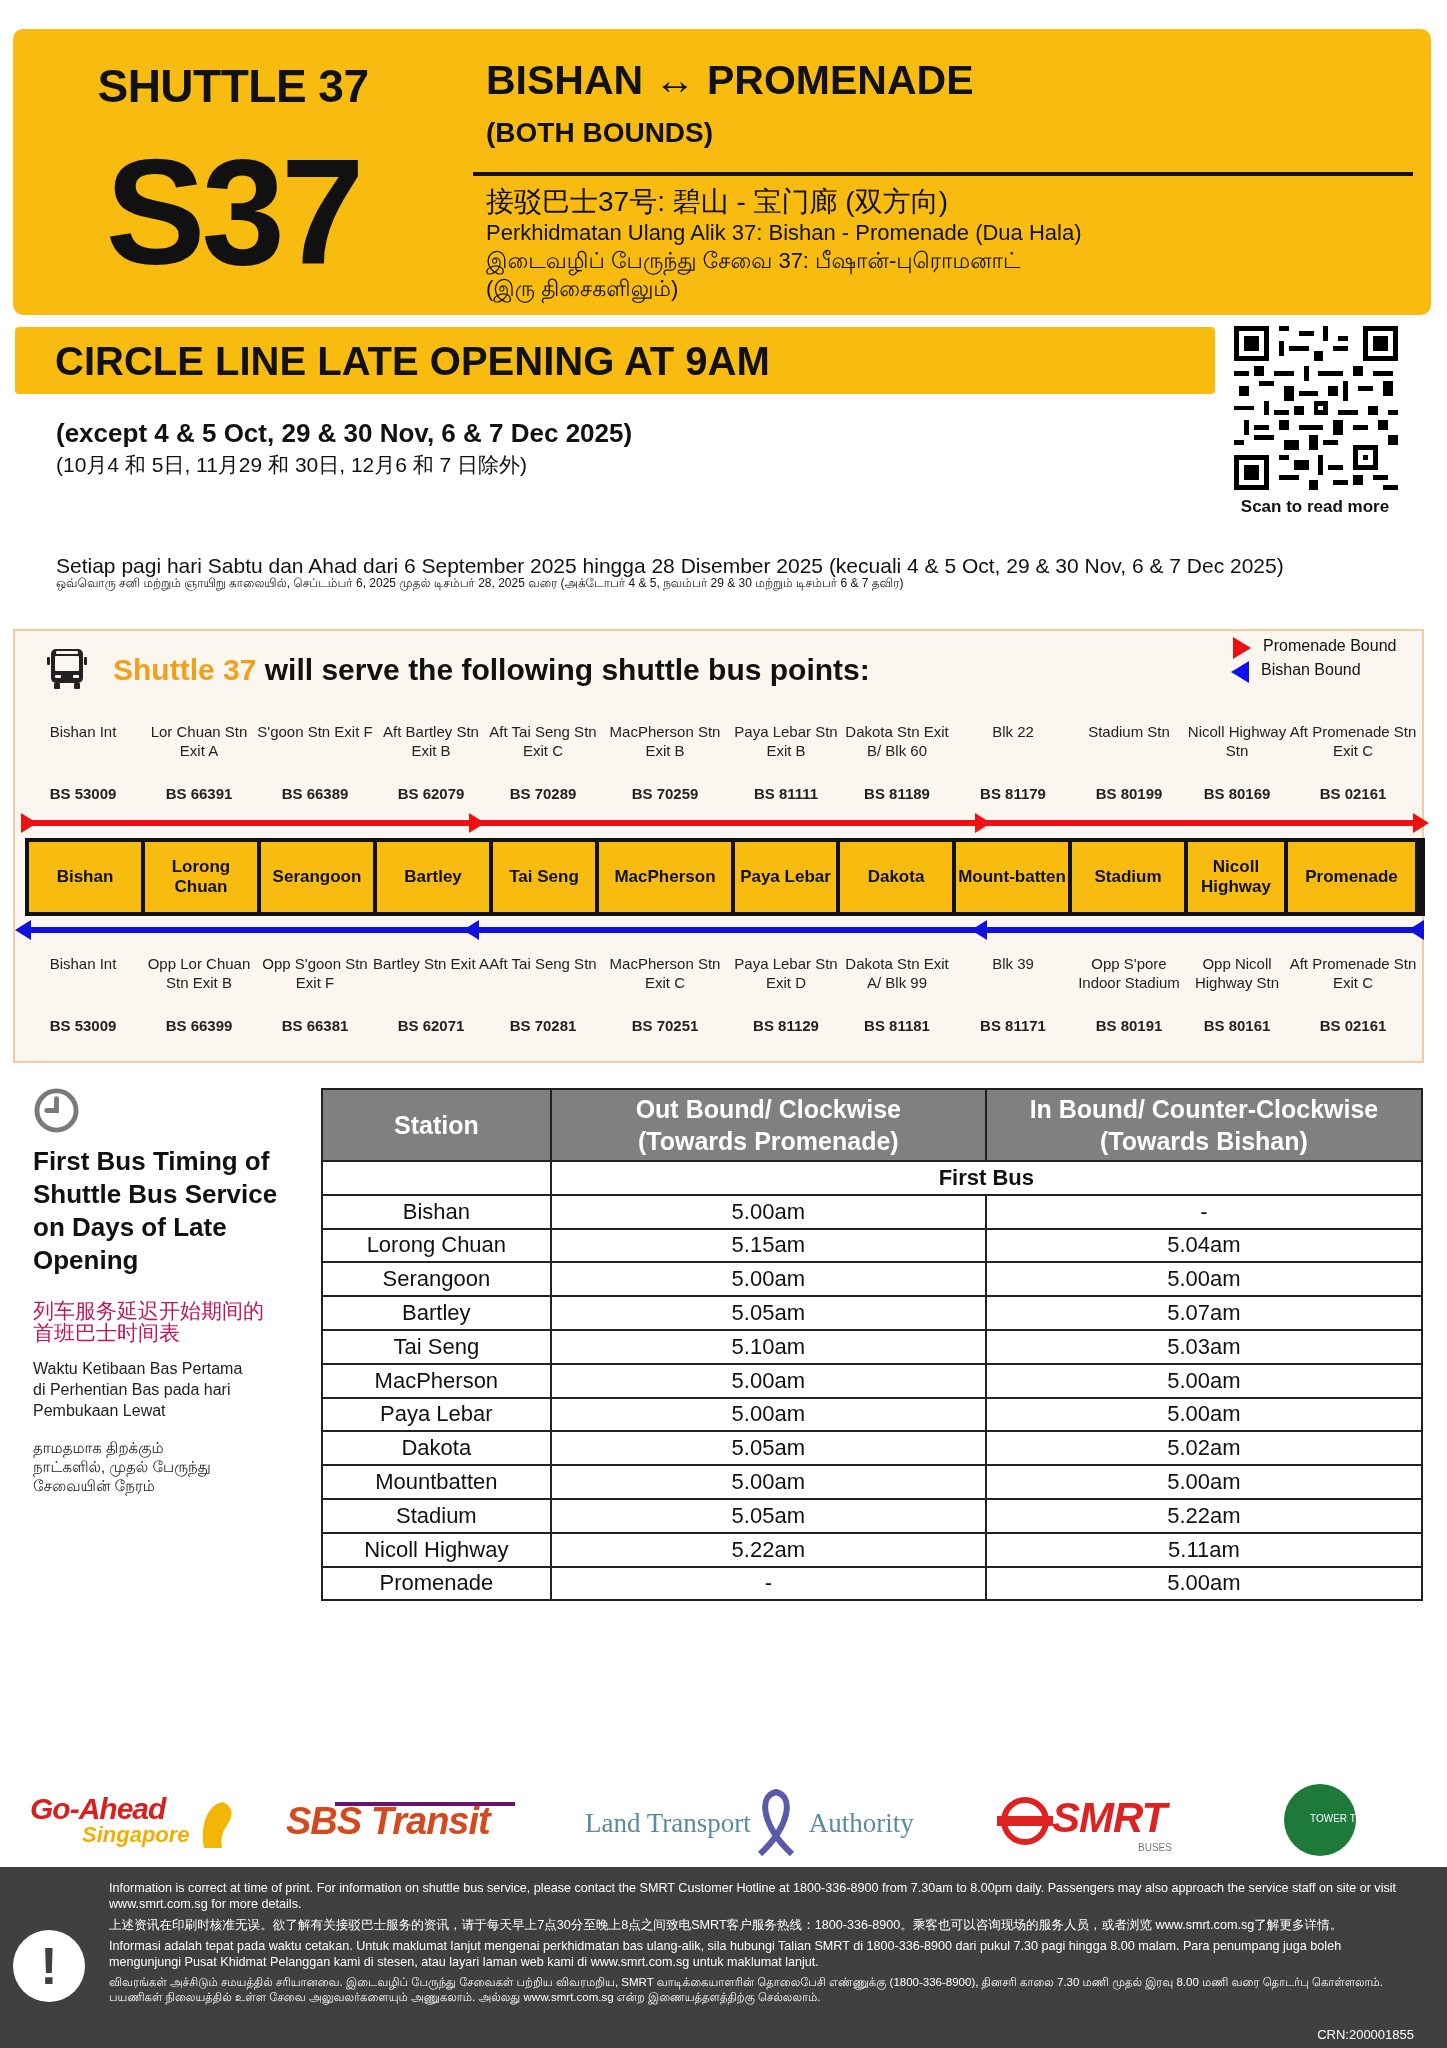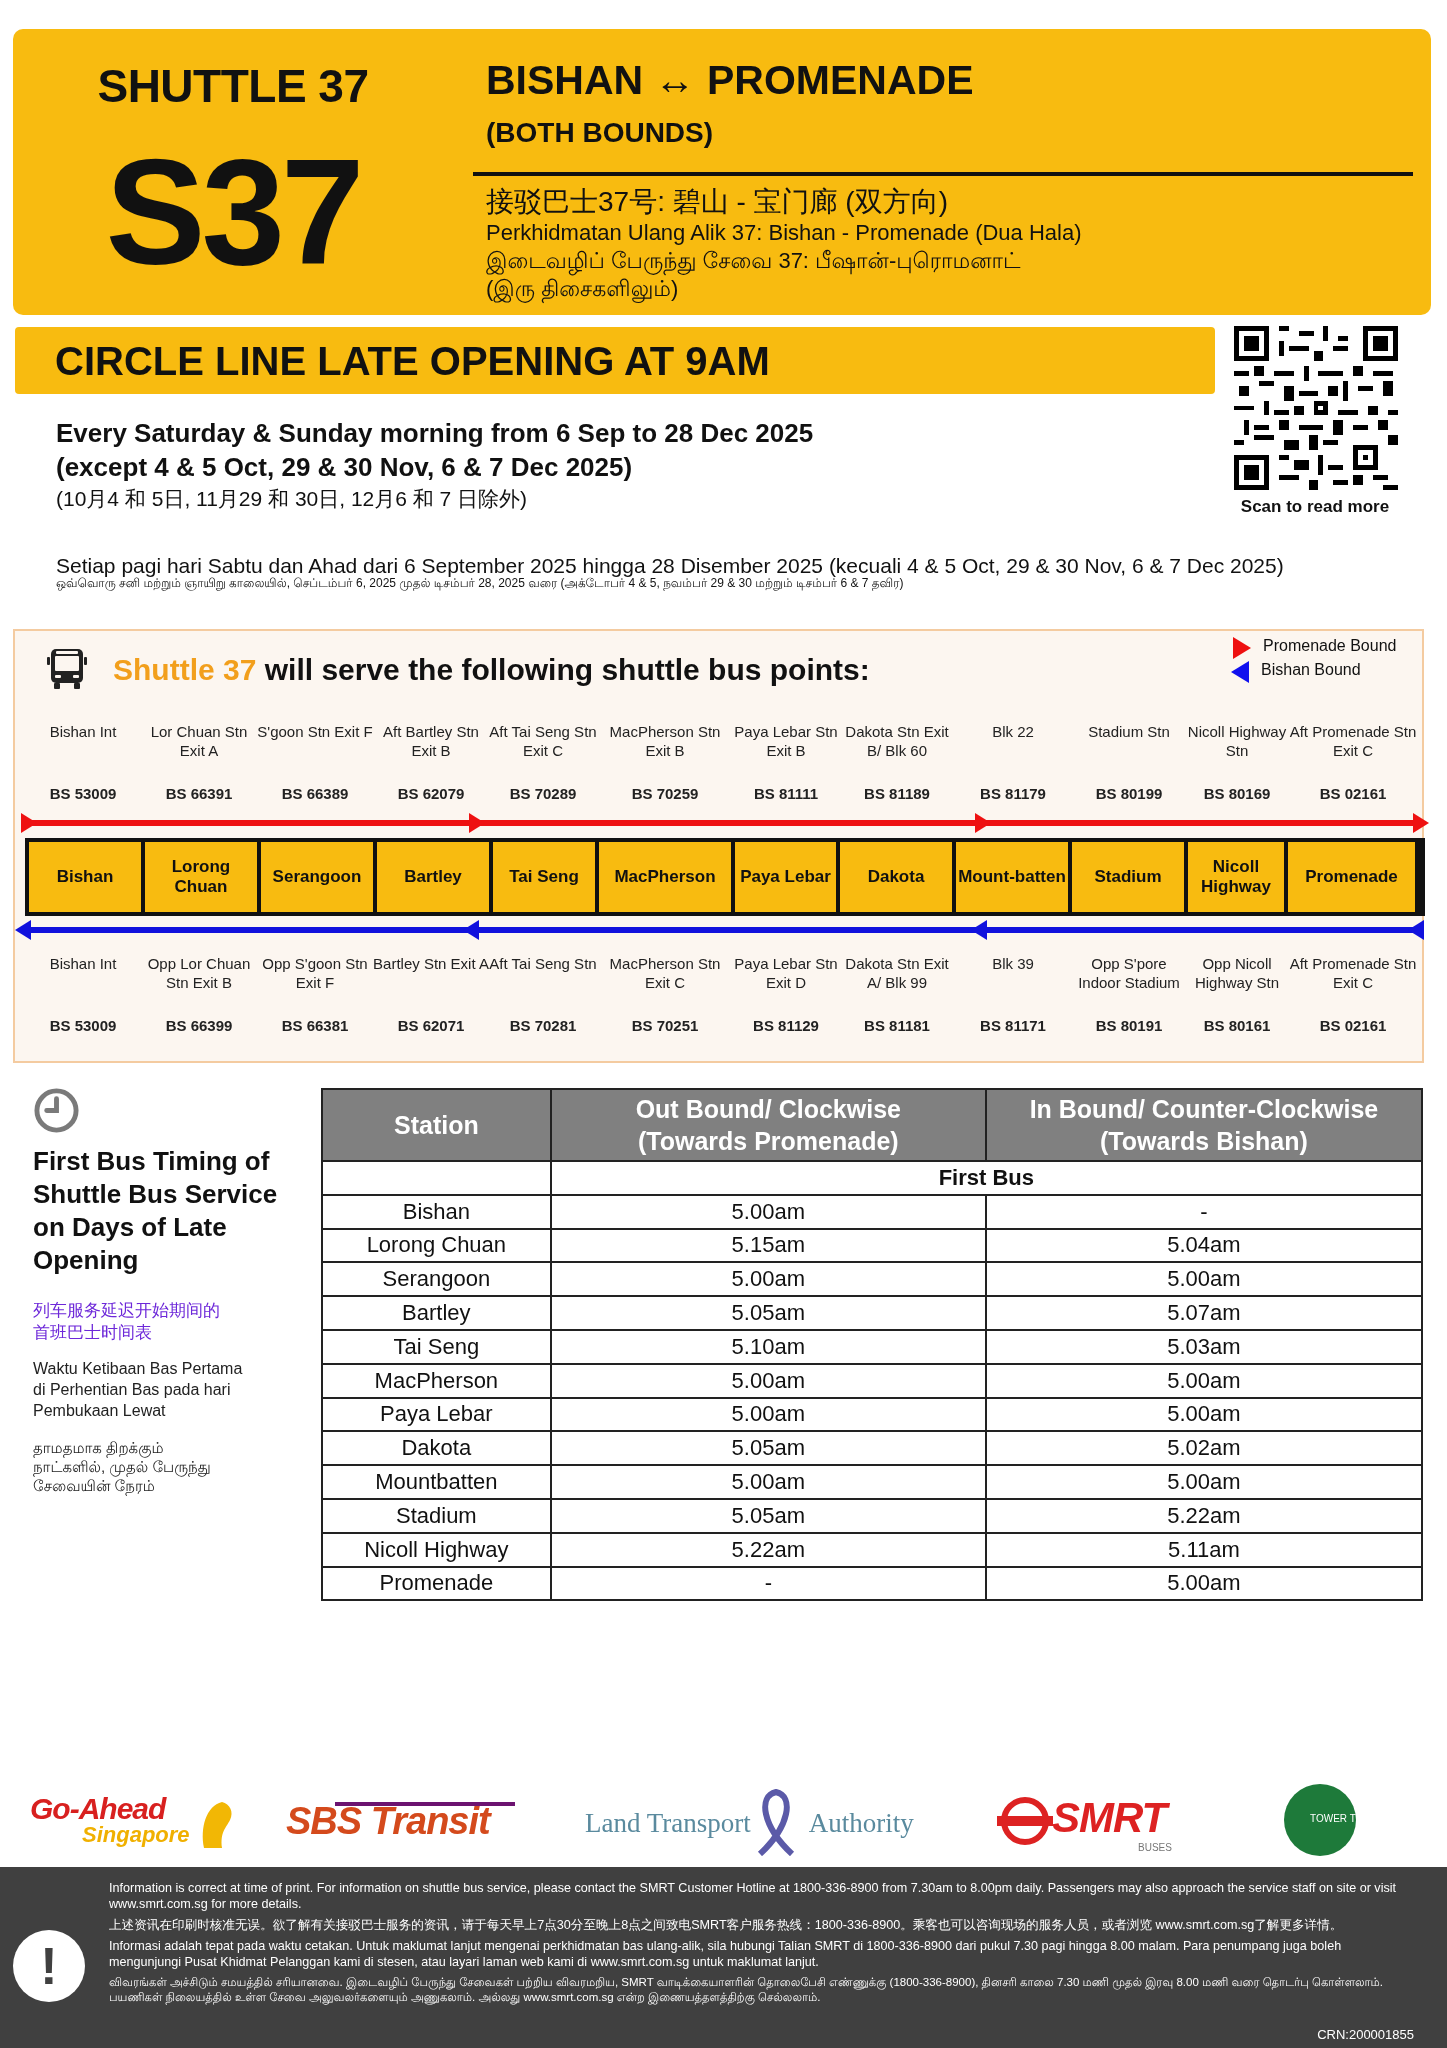--- a/index.html
+++ b/index.html
@@ -54,21 +54,21 @@
   .arr { position: absolute; width: 0; height: 0; }
   .arr.r { border-top: 10px solid transparent; border-bottom: 10px solid transparent; border-left: 16px solid #ee1111; }
   .arr.l { border-top: 10px solid transparent; border-bottom: 10px solid transparent; border-right: 16px solid #1111dd; }
 
   .strip { position: absolute; left: 10px; top: 207px; width: 1400px; height: 78px; background: #111; display: flex; padding: 4px 4px 4px 4px; gap: 4px; }
   .cell { background: #f8bb10; display: flex; align-items: center; justify-content: center; text-align: center; font-weight: bold; font-size: 17px; line-height: 20px; }
 
   
   .clock { position: absolute; left: 33px; top: 1087px; width: 47px; height: 47px; }
   .timing-title { position: absolute; left: 33px; top: 1145px; width: 270px; font-size: 26px; font-weight: bold; line-height: 33px; }
-  .timing-zh { position: absolute; left: 33px; top: 1300px; font-size: 17px; line-height: 22px; color: #6d28d9; }
+  .timing-zh { position: absolute; left: 33px; top: 1300px; font-size: 21px; line-height: 22px; color: #be185d; }
   .timing-ms { position: absolute; left: 33px; top: 1358px; font-size: 16px; line-height: 21px; color: #222; }
   .timing-ta { position: absolute; left: 33px; top: 1438px; font-size: 15px; line-height: 19px; color: #222; }
 
   table.tt { position: absolute; left: 321px; top: 1088px; width: 1102px; border-collapse: collapse; font-size: 22px; }
   table.tt th { background: #808080; color: #fff; font-weight: bold; font-size: 25px; line-height: 32px; border: 2px solid #222; height: 72px; }
   table.tt td { border: 2px solid #222; text-align: center; height: 33.8px; padding: 0; }
   table.tt td.fb { font-weight: bold; font-size: 22px; }
   .c1 { width: 229px; } .c2 { width: 436px; } .c3 { width: 437px; }
 
   
@@ -176,21 +176,20 @@
       <rect x="15" y="31" width="2" height="2"></rect>
       <rect x="20" y="31" width="3" height="1"></rect>
       <rect x="24" y="30" width="2" height="2"></rect>
       <rect x="28" y="30" width="3" height="1"></rect>
       <rect x="30" y="32" width="3" height="1"></rect>
   </g>
 </svg>
 <div class="qr-label">Scan to read more</div>
 
 <div class="dates">
-  <div class="d-en1">Every Saturday &amp; Sunday morning from 6 Sep to 28 Dec 2025</div>
   <div class="d-en1">(except 4 &amp; 5 Oct, 29 &amp; 30 Nov, 6 &amp; 7 Dec 2025)</div>
   <div class="d-zh" style="margin-top:0">(10月4 和 5日, 11月29 和 30日, 12月6 和 7 日除外)</div>
 </div>
 <div class="d-ms">Setiap pagi hari Sabtu dan Ahad dari 6 September 2025 hingga 28 Disember 2025 (kecuali 4 &amp; 5 Oct, 29 &amp; 30 Nov, 6 &amp; 7 Dec 2025)</div>
 <div class="d-ta">ஒவ்வொரு சனி மற்றும் ஞாயிறு காலையில், செப்டம்பர் 6, 2025 முதல் டிசம்பர் 28, 2025 வரை (அக்டோபர் 4 &amp; 5, நவம்பர் 29 &amp; 30 மற்றும் டிசம்பர் 6 &amp; 7 தவிர)</div>
 
 <div class="panel">
   <svg class="bus-icon" viewBox="0 0 40 44">
     <rect x="4" y="2" width="32" height="34" rx="5" fill="#222"></rect>
     <rect x="9" y="4" width="22" height="3" rx="1" fill="#fcf6f0"></rect>

